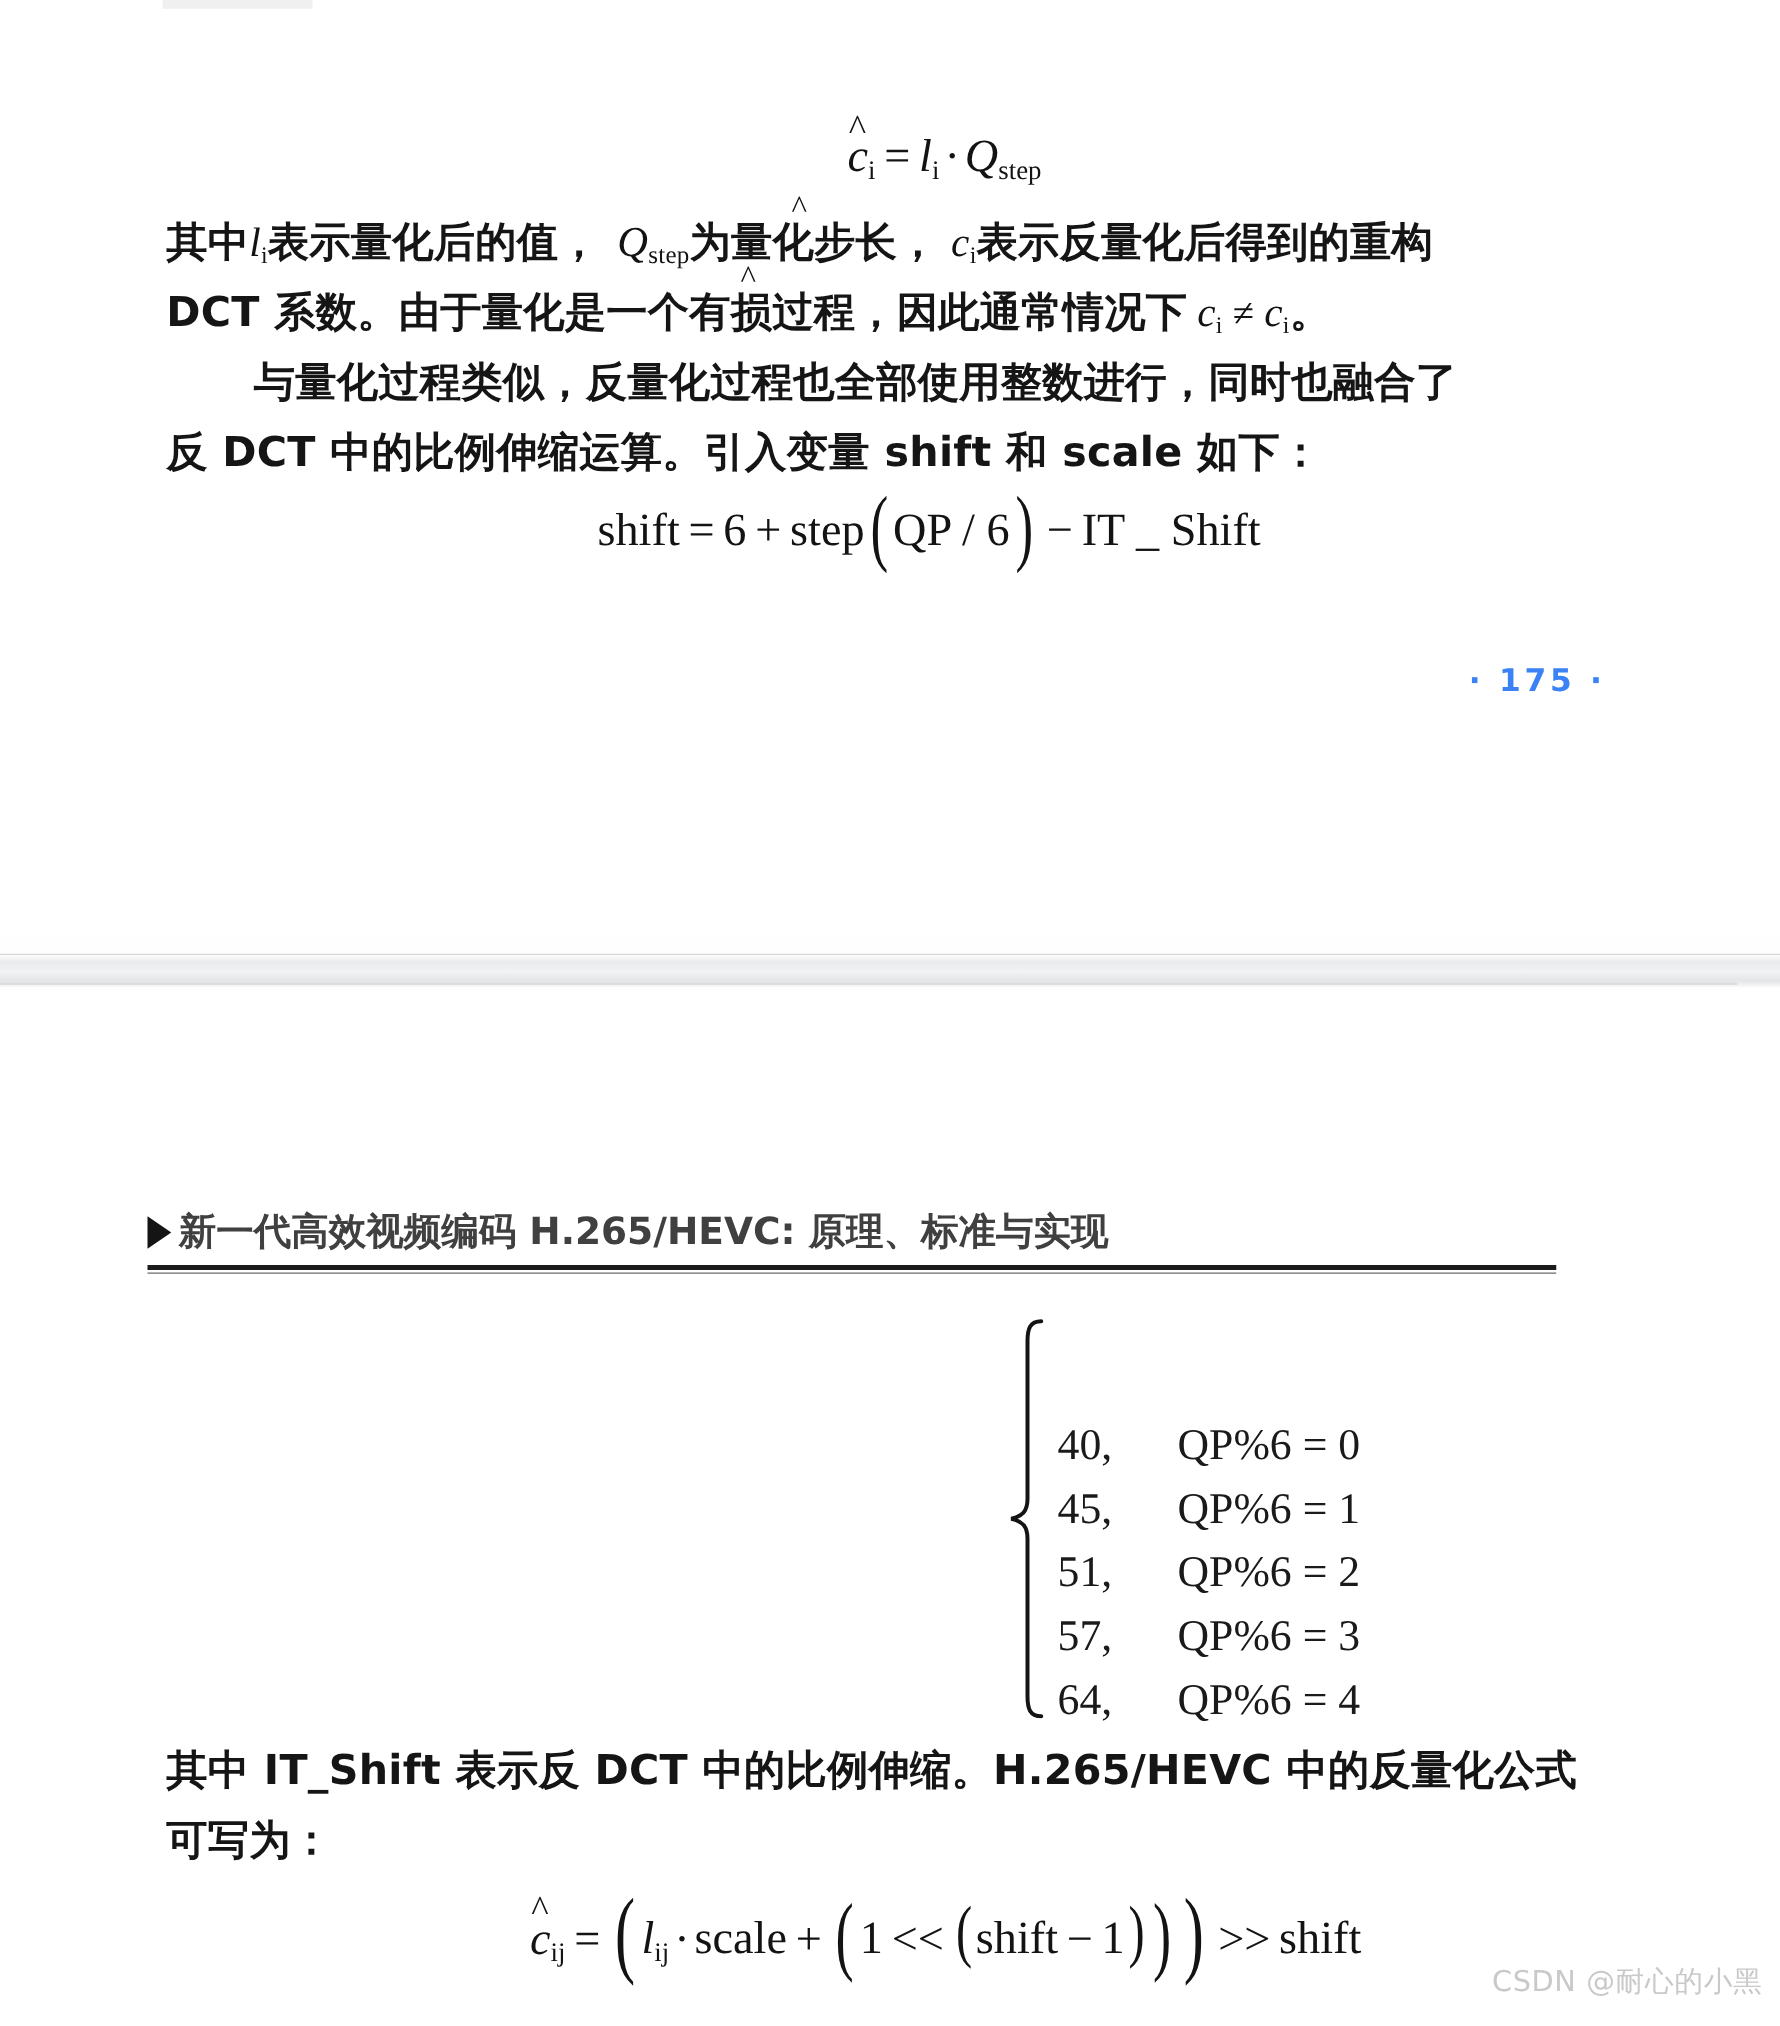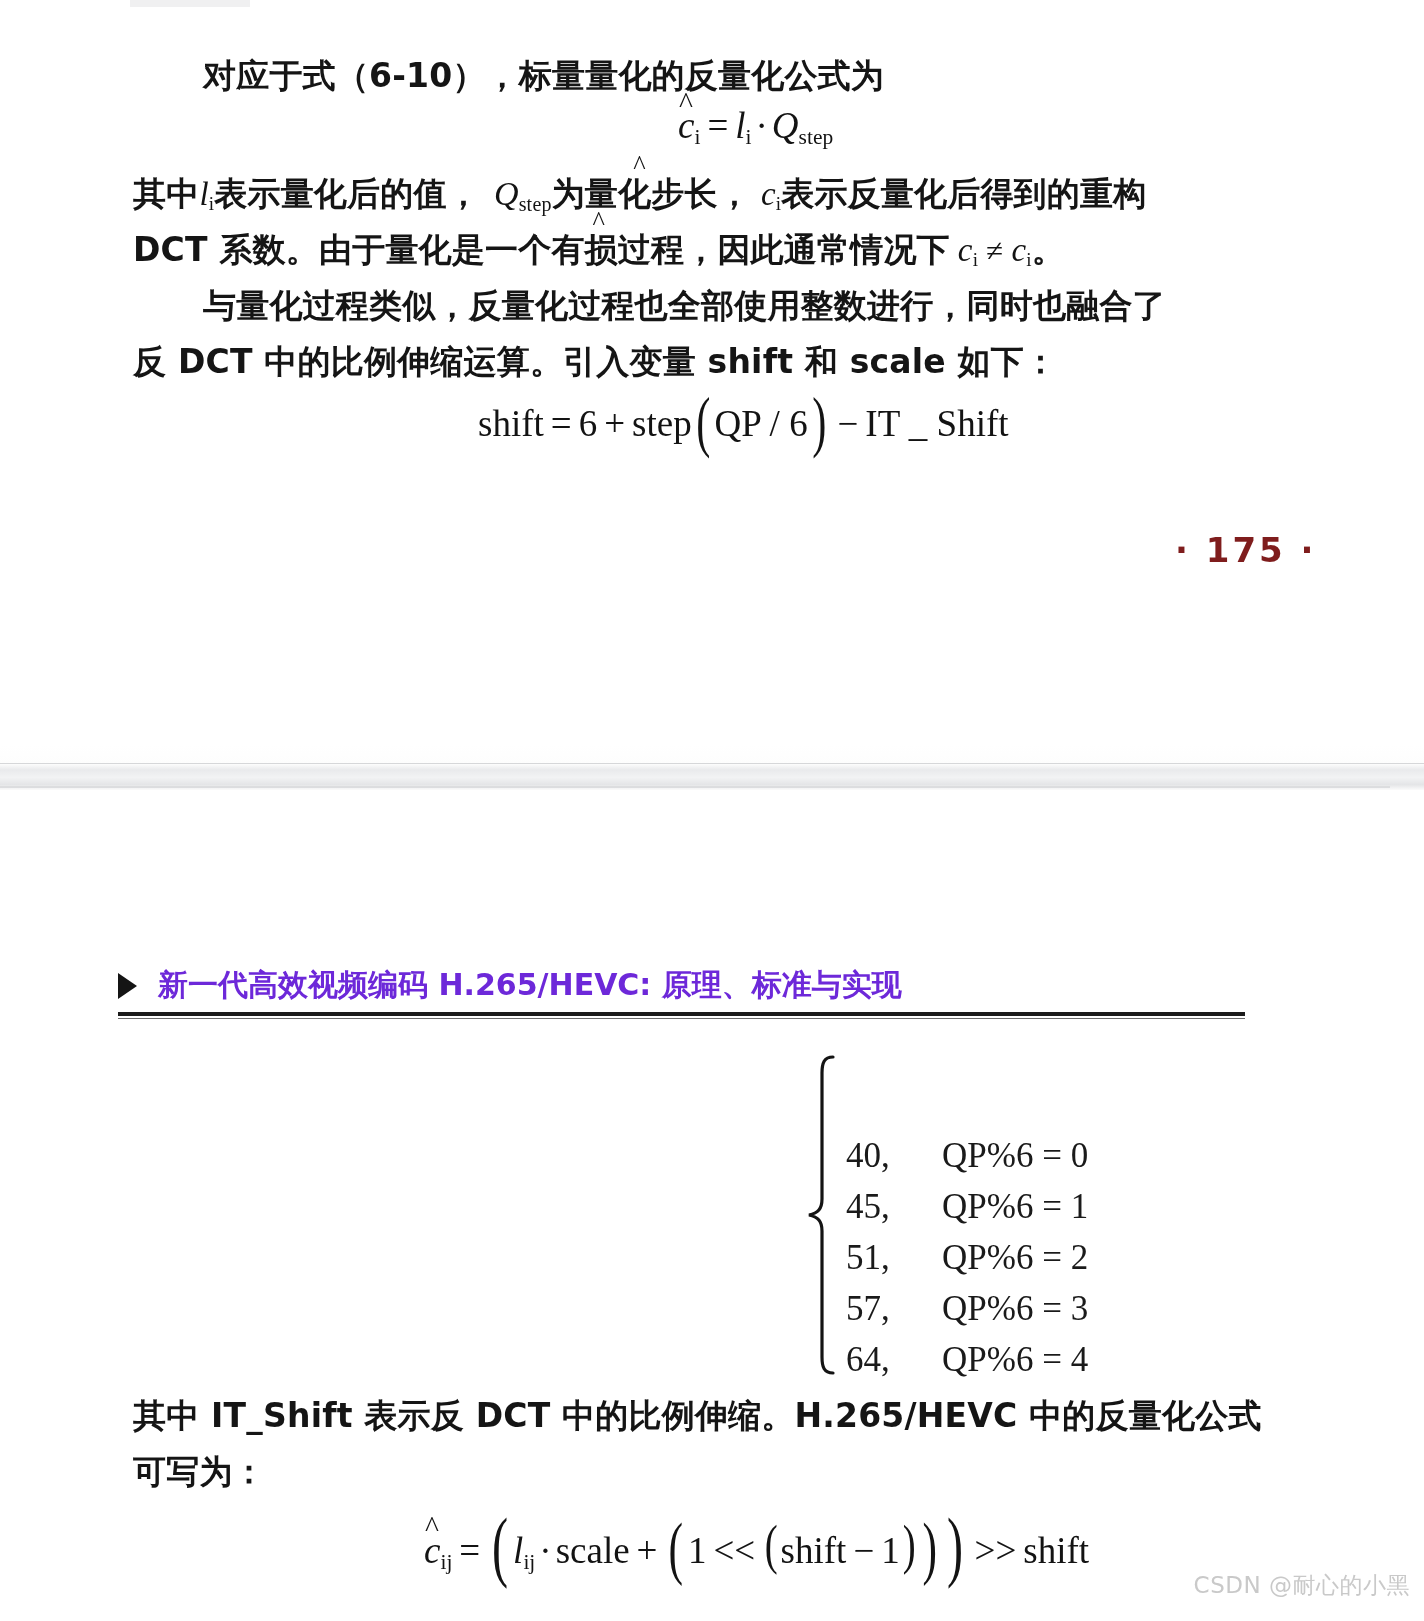--- a/index.html
+++ b/index.html
@@ -118,35 +118,35 @@
     font-weight: 300;
     transform: scaleX(0.62);
     font-style: normal;
     vertical-align: -0.12em;
   }
 
   
   .folio {
     position: absolute;
     font-family: "DejaVu Sans", "Liberation Sans", sans-serif;
-    font-size: 34px;
+    font-size: 25px;
     font-weight: 600;
     letter-spacing: 3px;
-    color: #7f1d1d;
+    color: #3b82f6;
   }
 
   
   .run-head {
     position: absolute;
     display: flex;
     align-items: center;
-    gap: 19px;
+    gap: 4px;
     font-size: 30px;
     font-weight: 700;
-    color: #6d28d9;
+    color: #404040;
     white-space: nowrap;
   }
   .head-tri {
     width: 0; height: 0;
     border-left: 19px solid #141414;
     border-top: 13px solid transparent;
     border-bottom: 13px solid transparent;
     display: inline-block;
     margin-right: 2px;
   }
@@ -197,21 +197,20 @@
     white-space: nowrap;
   }
 </style>
 </head>
 <body>
 
 <div class="page" id="page-one">
 
   <div class="top-artifact"></div>
 
-  <div class="body-text cjk" style="left:203px; top:48px;">对应于式（6-10），标量量化的反量化公式为</div>
 
   <div class="math" style="left:678px; top:104px; font-size:37px;">
     <span class="hatwrap"><span class="hat">^</span><span class="mi">c</span></span><sub class="sm mi">i</sub><span class="op">=</span><span class="mi">l</span><sub class="sm mi">i</sub><span class="opn">·</span><span class="mi">Q</span><sub class="sm">step</sub>
   </div>
 
   <div class="body-text" style="left:133px; top:166px; font-size:33px;">
     <span class="cjk">其中</span><span class="math mi" style="position:static; font-size:33px;">l</span><sub class="sm mi" style="font-size:19px;">i</sub><span class="cjk">表示量化后的值，</span><span style="display:inline-block;width:14px"></span><span class="math mi" style="position:static; font-size:34px;">Q</span><sub class="sm" style="font-size:20px;">step</sub><span class="cjk">为量化步长，</span><span style="display:inline-block;width:10px"></span><span class="hatwrap math" style="position:static;font-size:33px;"><span class="hat">^</span><span class="mi">c</span></span><sub class="sm mi" style="font-size:19px;">i</sub><span class="cjk">表示反量化后得到的重构</span>
   </div>
 
   <div class="body-text" style="left:133px; top:222px; font-size:33px;">

